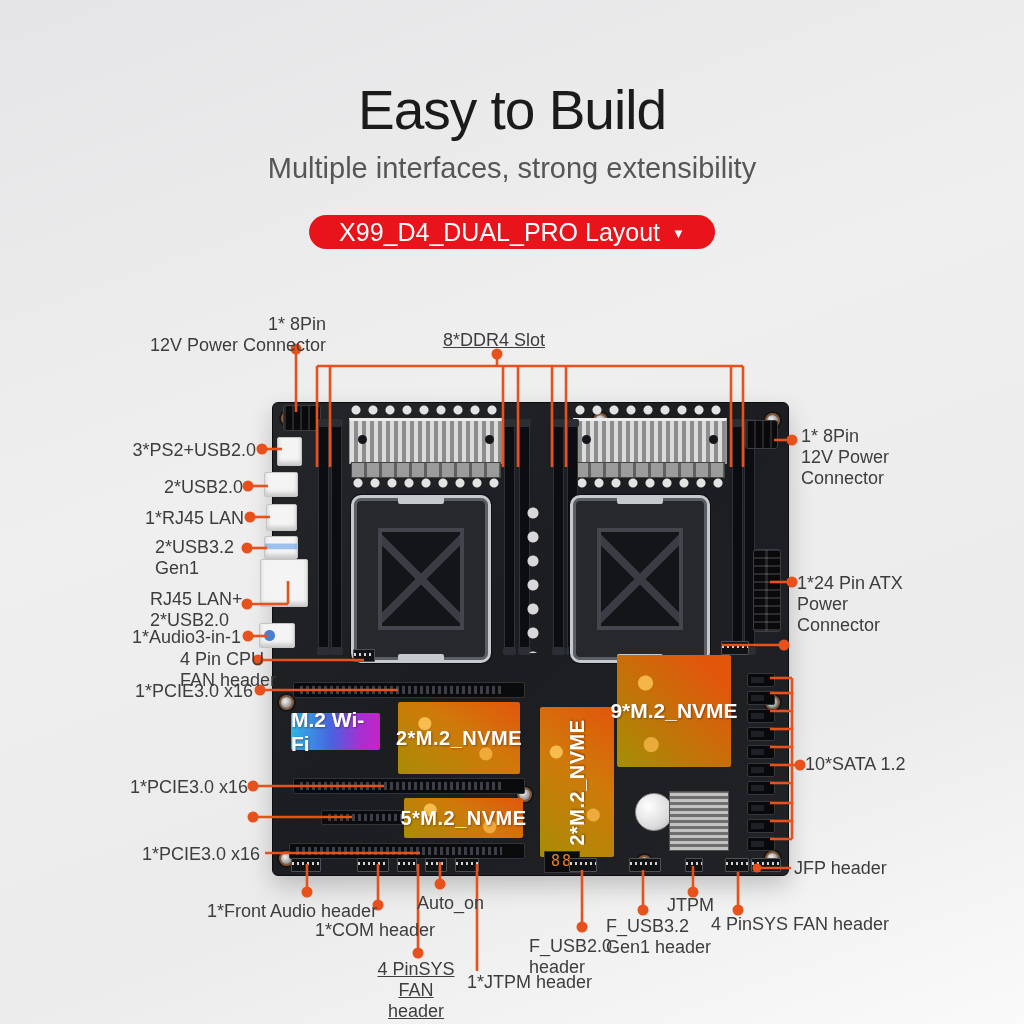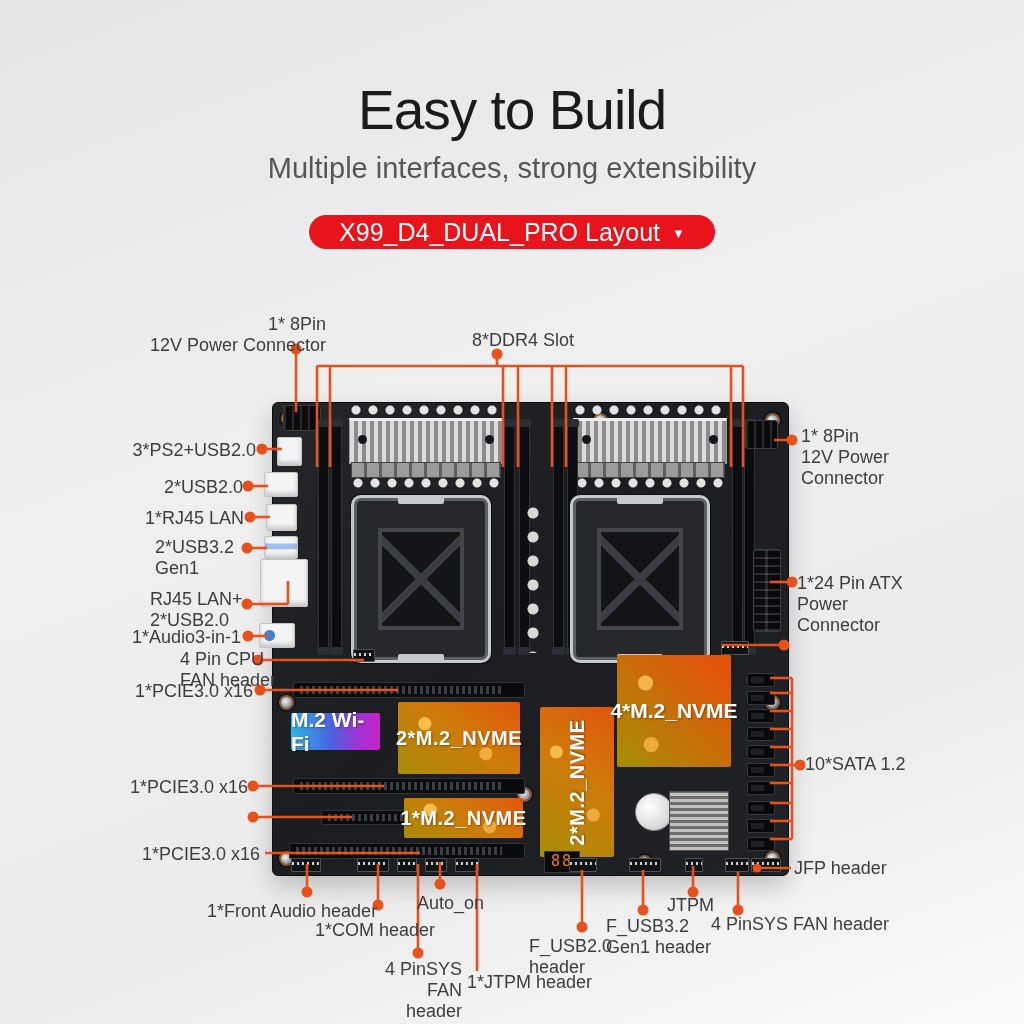--- a/index.html
+++ b/index.html
@@ -18,21 +18,21 @@
   .subtitle{position:absolute;left:0;top:152px;width:1024px;text-align:center;
             color:#565656;font-size:29px;font-weight:400;}
   .layout-btn{position:absolute;top:215px;left:50%;transform:translateX(-50%);
               height:34px;border-radius:17px;background:#e8131b;color:#fff;
               display:flex;align-items:center;gap:12px;padding:0 30px;cursor:pointer;}
   .layout-btn .lbl{font-size:25px;white-space:nowrap;}
   .layout-btn .caret{font-size:13px;padding-top:3px;}
 
   
   .callout{position:absolute;font-size:18px;line-height:1.18;color:#3d3d3d;white-space:pre-line;}
-  .ta-r{text-align:right;} .ta-c{text-align:right;}
+  .ta-r{text-align:right;} .ta-c{text-align:center;text-decoration:underline;}
 
   
   #board{position:absolute;left:272px;top:402px;width:515px;height:472px;
          background:linear-gradient(135deg,#24262a 0%,#1b1d21 45%,#202226 100%);
          border-radius:6px;border:1px solid #0c0d0f;box-shadow:0 10px 24px rgba(0,0,0,.20);}
   .part{position:absolute;}
   .screw{width:11px;height:11px;border-radius:50%;
          background:radial-gradient(circle at 38% 38%,#f2f2f2,#9c9c9c 62%,#6d6d6d);
          box-shadow:0 0 0 2px #8a5a34,0 0 0 4px #141519;}
   .pwr8{background:#0a0a0c;border:1px solid #3a3d42;border-radius:3px;
@@ -166,25 +166,25 @@
     <div class="part sata" style="left:474px;top:416px;width:26px;height:12px"></div>
     <div class="part sata" style="left:474px;top:434px;width:26px;height:12px"></div>
 
     <div class="part pcie" style="left:20px;top:279px;width:230px;height:14px"></div>
     <div class="part pcie" style="left:20px;top:375px;width:230px;height:14px"></div>
     <div class="part pcie" style="left:48px;top:407px;width:152px;height:13px"></div>
     <div class="part pcie" style="left:16px;top:440px;width:234px;height:14px"></div>
 
     <div class="part overlay ov-wifi" style="left:18px;top:310px;width:89px;height:37px">M.2 Wi-Fi</div>
     <div class="part overlay ov-nvme" style="left:125px;top:299px;width:122px;height:72px">2*M.2_NVME</div>
-    <div class="part overlay ov-nvme" style="left:131px;top:395px;width:119px;height:40px">1*M.2_NVME</div>
+    <div class="part overlay ov-nvme" style="left:131px;top:395px;width:119px;height:40px">5*M.2_NVME</div>
     <div class="part overlay ov-nvme ov-vert" style="left:267px;top:304px;width:74px;height:150px">
         <span>2*M.2_NVME</span>
       </div>
-    <div class="part overlay ov-nvme3" style="left:344px;top:252px;width:114px;height:112px">4*M.2_NVME</div>
+    <div class="part overlay ov-nvme3" style="left:344px;top:252px;width:114px;height:112px">9*M.2_NVME</div>
 
     <div class="part battery" style="left:362px;top:390px;width:36px;height:36px"></div>
     <div class="part chipset" style="left:396px;top:388px;width:58px;height:58px"></div>
     <div class="part seg" style="left:271px;top:448px;width:34px;height:20px">88</div>
     <div class="part hdr" style="left:80px;top:246px;width:20px;height:11px"></div>
     <div class="part hdr" style="left:448px;top:238px;width:26px;height:12px"></div>
 
     <div class="part hdr" style="left:18px;top:455px;width:28px;height:12px"></div>
     <div class="part hdr" style="left:84px;top:455px;width:30px;height:12px"></div>
     <div class="part hdr" style="left:124px;top:455px;width:18px;height:12px"></div>

